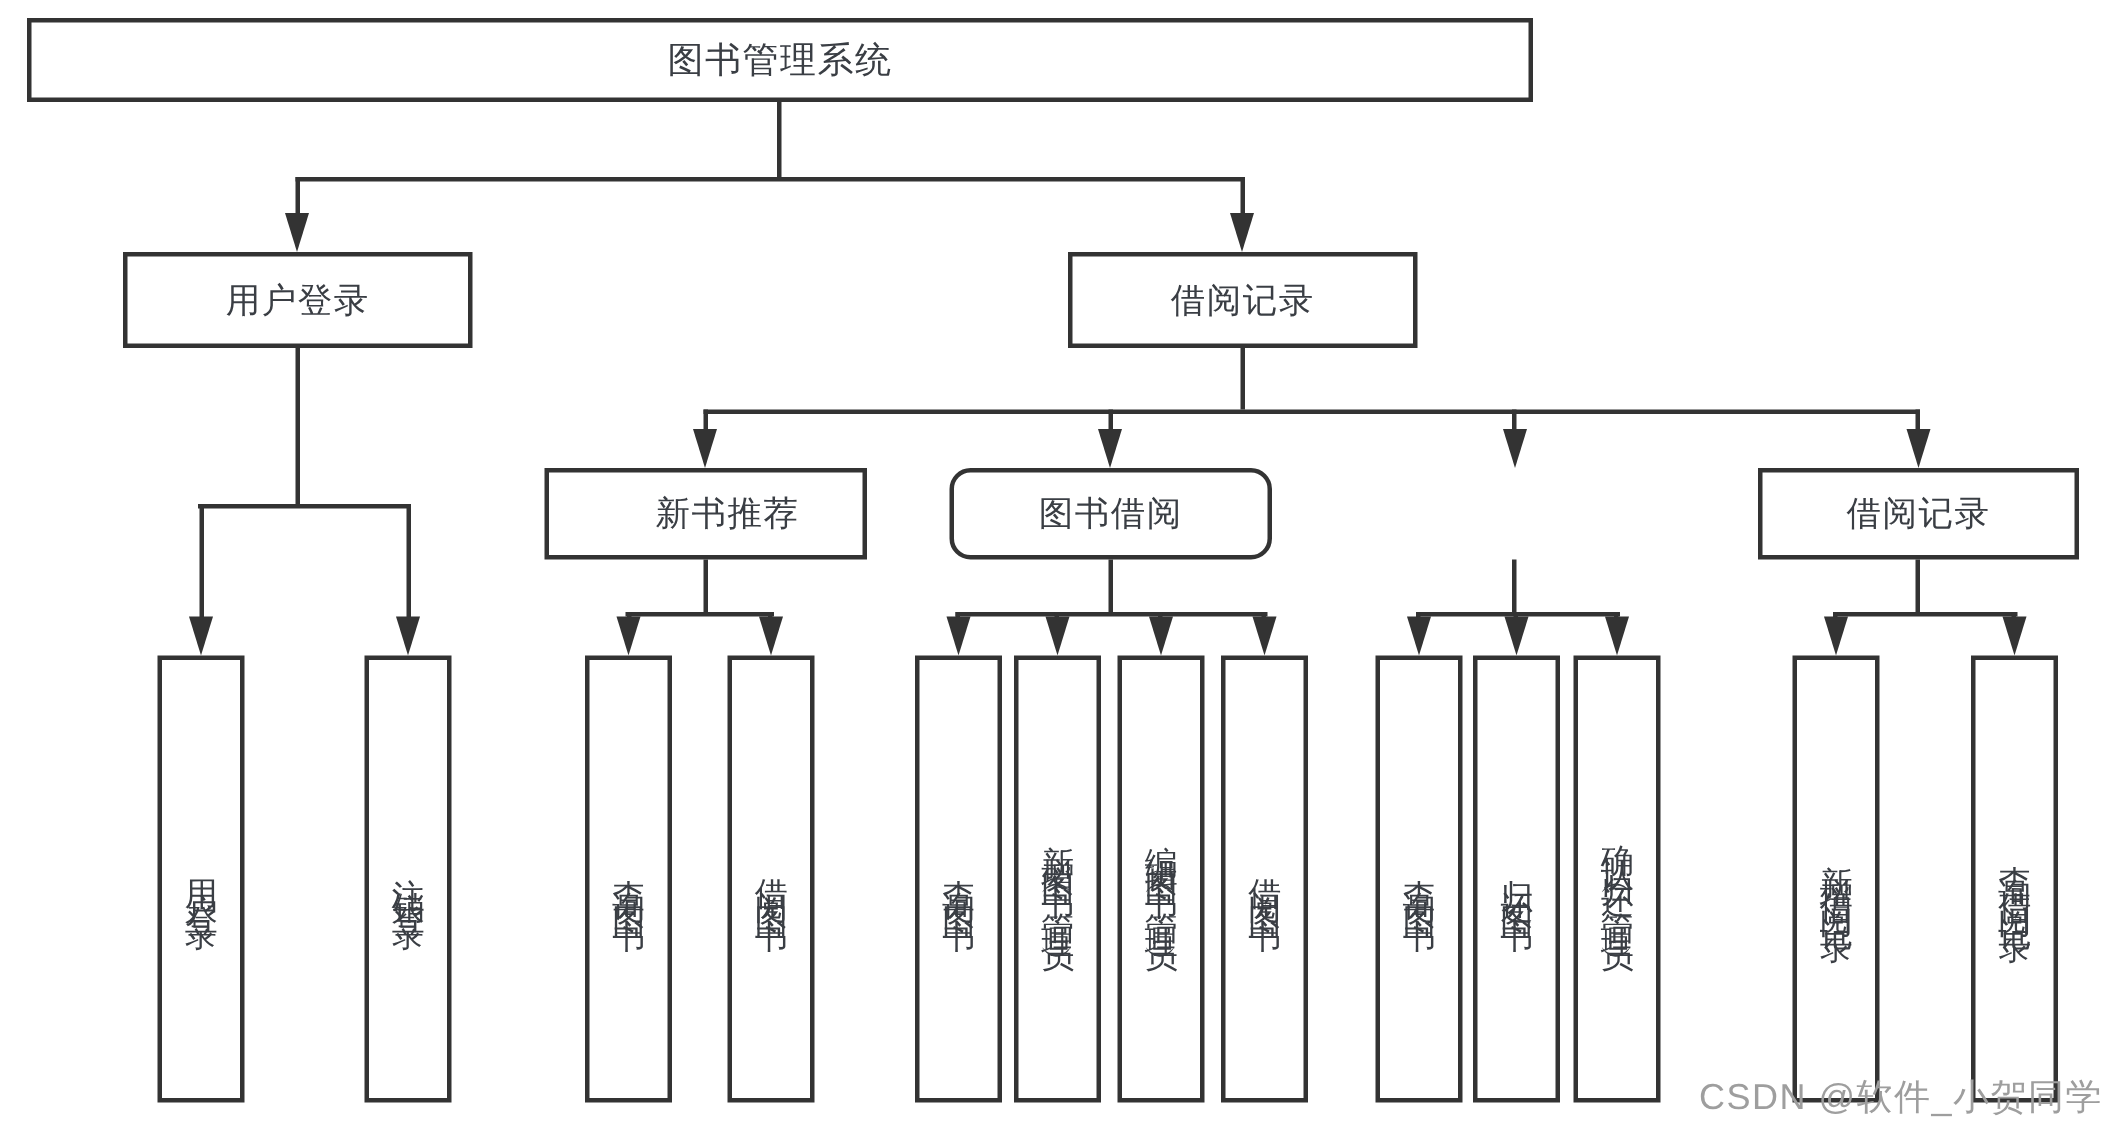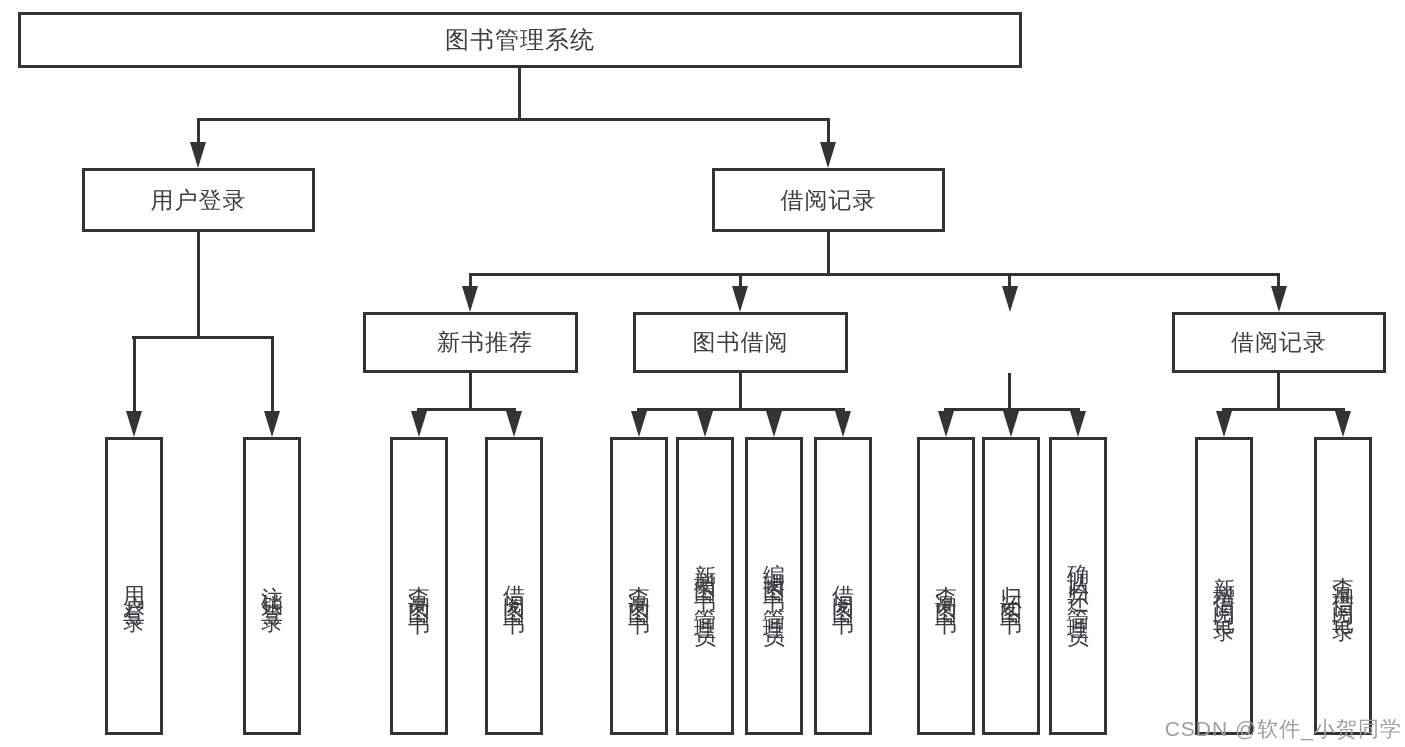--- a/index.html
+++ b/index.html
@@ -40,40 +40,40 @@
   .hline{position:absolute;height:3px;background:var(--line);}
   .arrow{
     position:absolute;width:0;height:0;
     border-left:8px solid transparent;
     border-right:8px solid transparent;
     border-top:26px solid var(--line);
   }
   .watermark{
     position:absolute;
     top:715px;right:3px;
-    font-size:21px;
+    font-size:24px;
     color:var(--wm);
     letter-spacing:1px;
     z-index:5;
   }
 </style>
 </head>
 <body>
 
 <div class="canvas">
 
   <div class="box h root" style="left:18px;top:12px;width:1004px;height:56px;">图书管理系统</div>
 
   <div class="box h" style="left:82px;top:168px;width:233px;height:64px;">用户登录</div>
 
   <div class="box h" style="left:712px;top:168px;width:233px;height:64px;">借阅记录</div>
 
   <div class="box h" style="left:363px;top:312px;width:215px;height:61px;padding-left:29px;">新书推荐</div>
 
-  <div class="box h" style="left:633px;top:312px;width:215px;height:61px;">图书借阅</div>
+  <div class="box h" style="left:633px;top:312px;width:215px;height:61px;border-radius:14px;">图书借阅</div>
 
 
   <div class="box h" style="left:1172px;top:312px;width:214px;height:61px;">借阅记录</div>
 
   <div class="box v" style="left:105px;top:437px;width:58px;height:298px;">
     <span>用户登录</span>
   </div>
   <div class="box v" style="left:243px;top:437px;width:58px;height:298px;">
     <span>注销登录</span>
   </div>

